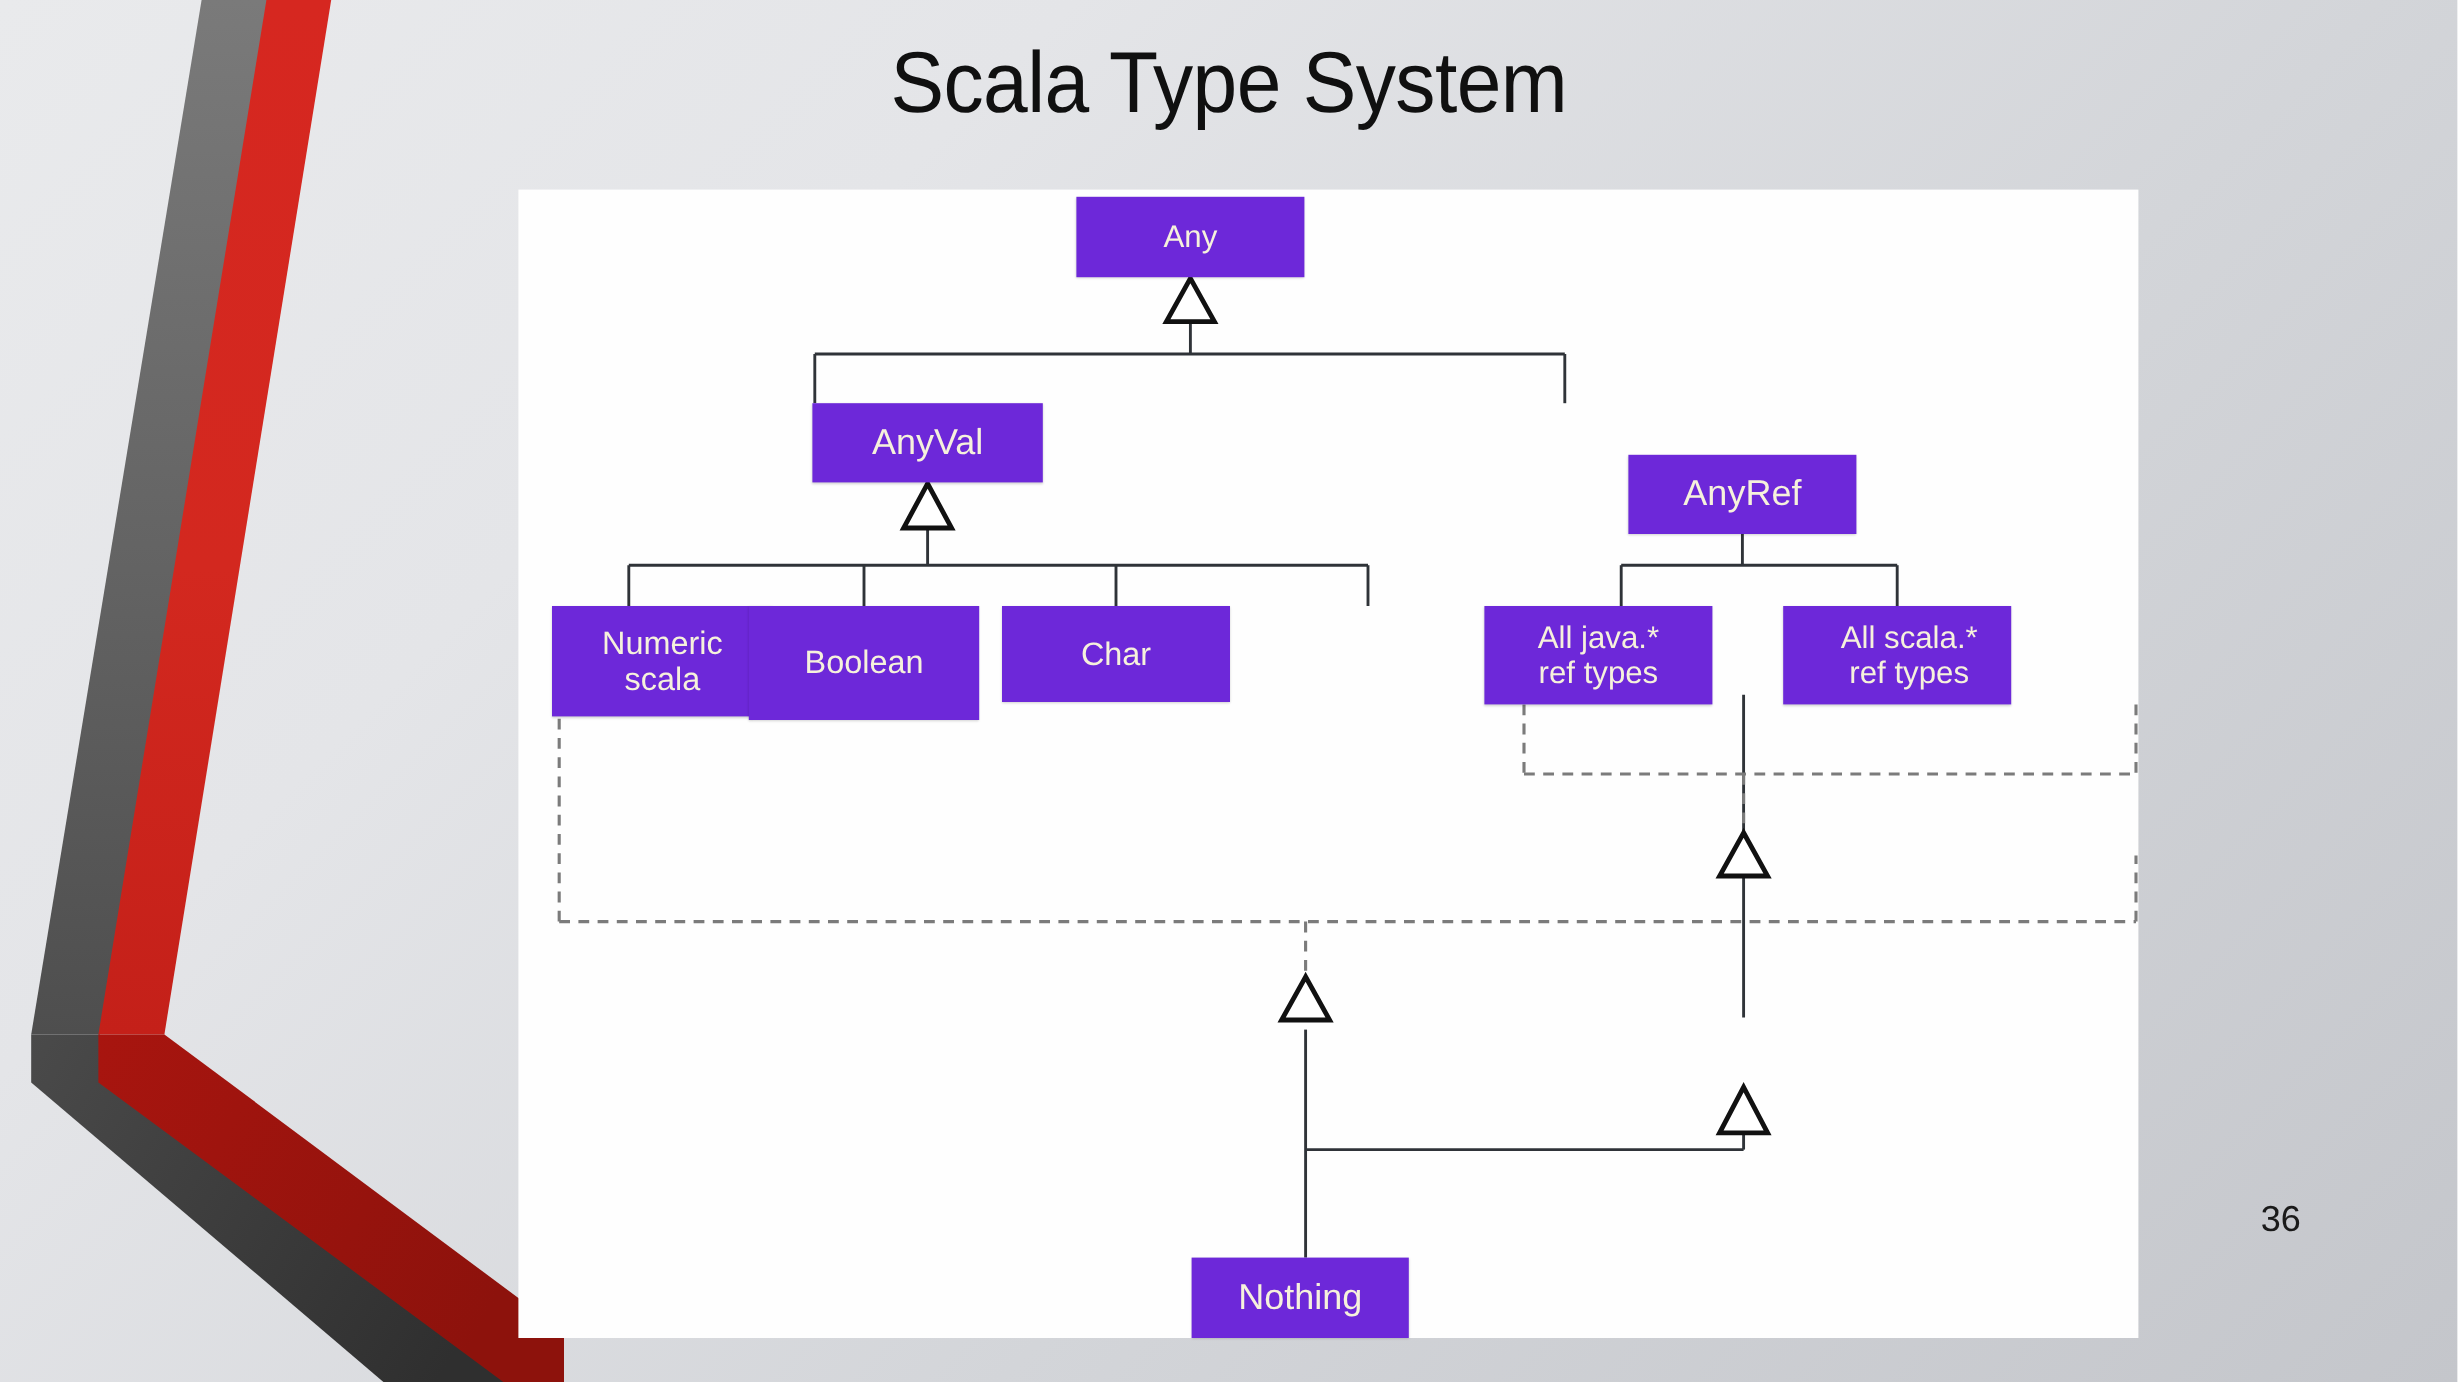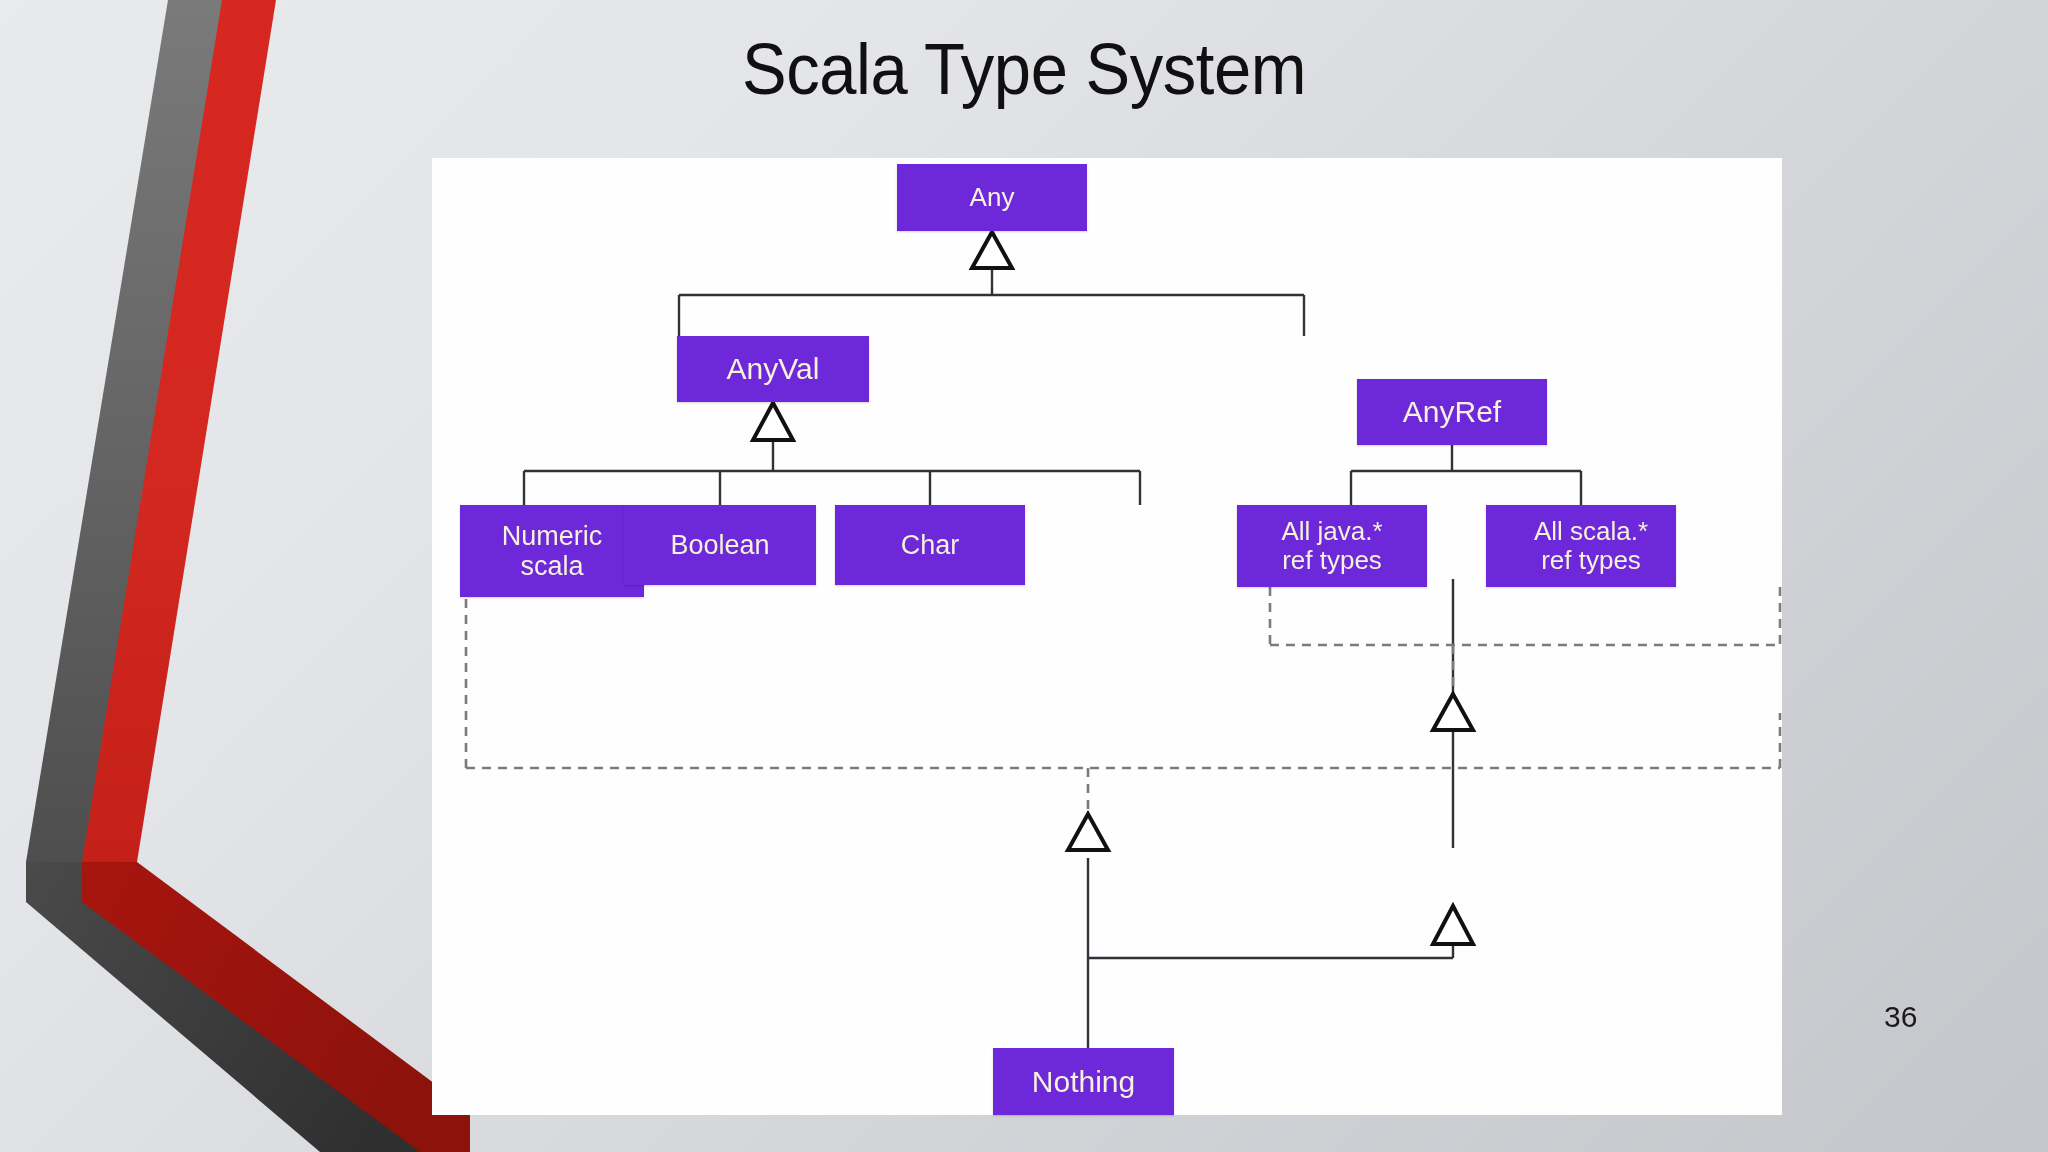--- a/index.html
+++ b/index.html
@@ -64,21 +64,21 @@
     line-height: 1.12;
     box-sizing: border-box;
     font-family: "Liberation Sans", sans-serif;
     box-shadow: 0 1px 2px rgba(0,0,0,0.18);
   }
   .node span { display: block; }
   .n-any      { left: 465px;  top: 6px;   width: 190px; height: 67px;  font-size: 26px; }
   .n-anyval   { left: 245px;  top: 178px; width: 192px; height: 66px;  font-size: 30px; }
   .n-anyref   { left: 925px;  top: 178px; width: 190px; height: 66px;  font-size: 30px; margin-top: 43px; }
   .n-numeric  { left: 0px;    top: 347px; width: 184px; height: 92px;  font-size: 27px; margin-left: 28px; }
-  .n-boolean  { left: 192px;  top: 347px; width: 192px; height: 80px;  font-size: 27px; }
+  .n-boolean  { left: 192px;  top: 347px; width: 192px; height: 95px;  font-size: 27px; }
   .n-char     { left: 403px;  top: 347px; width: 190px; height: 80px;  font-size: 27px; text-align: right; }
   .n-unit     { left: 613px;  top: 347px; width: 190px; height: 80px;  font-size: 27px; }
   .n-java     { left: 805px;  top: 347px; width: 190px; height: 82px;  font-size: 26px; }
   .n-scala    { left: 1054px; top: 347px; width: 190px; height: 82px;  font-size: 26px; padding-left: 20px; }
   .n-null     { left: 926px;  top: 690px; width: 190px; height: 66px;  font-size: 30px; }
   .n-nothing  { left: 561px;  top: 890px; width: 181px; height: 67px;  font-size: 30px; }
 </style>
 </head>
 <body>
 

